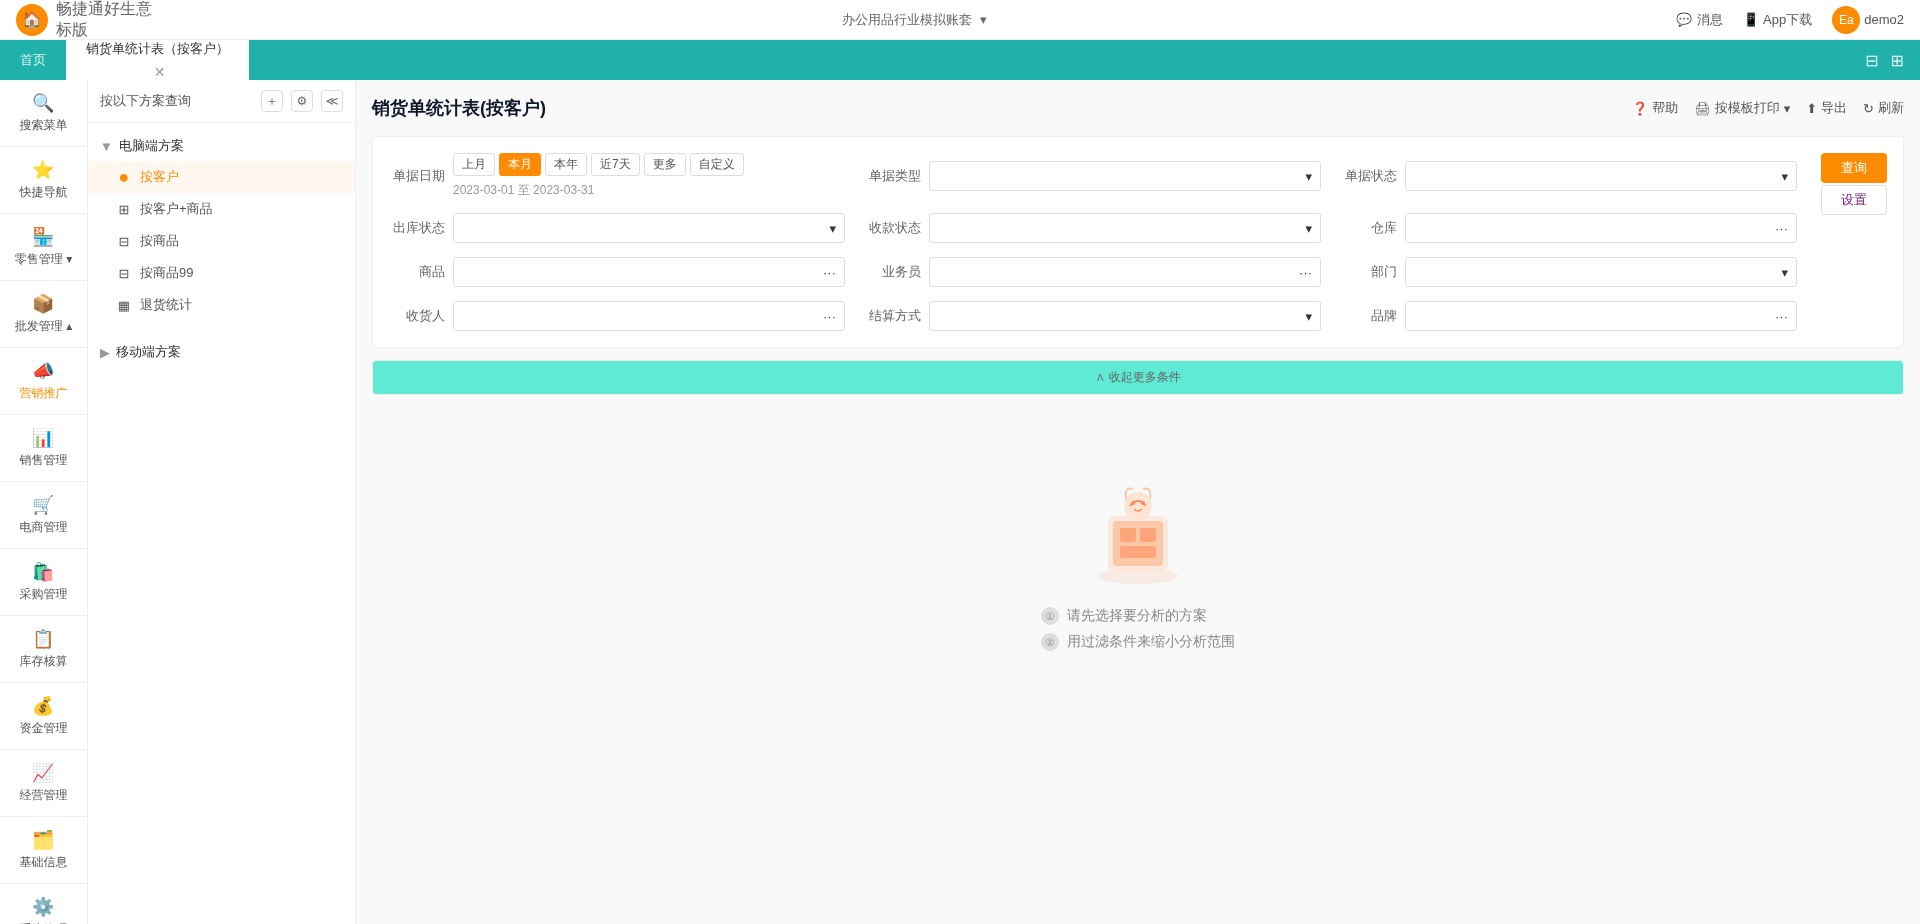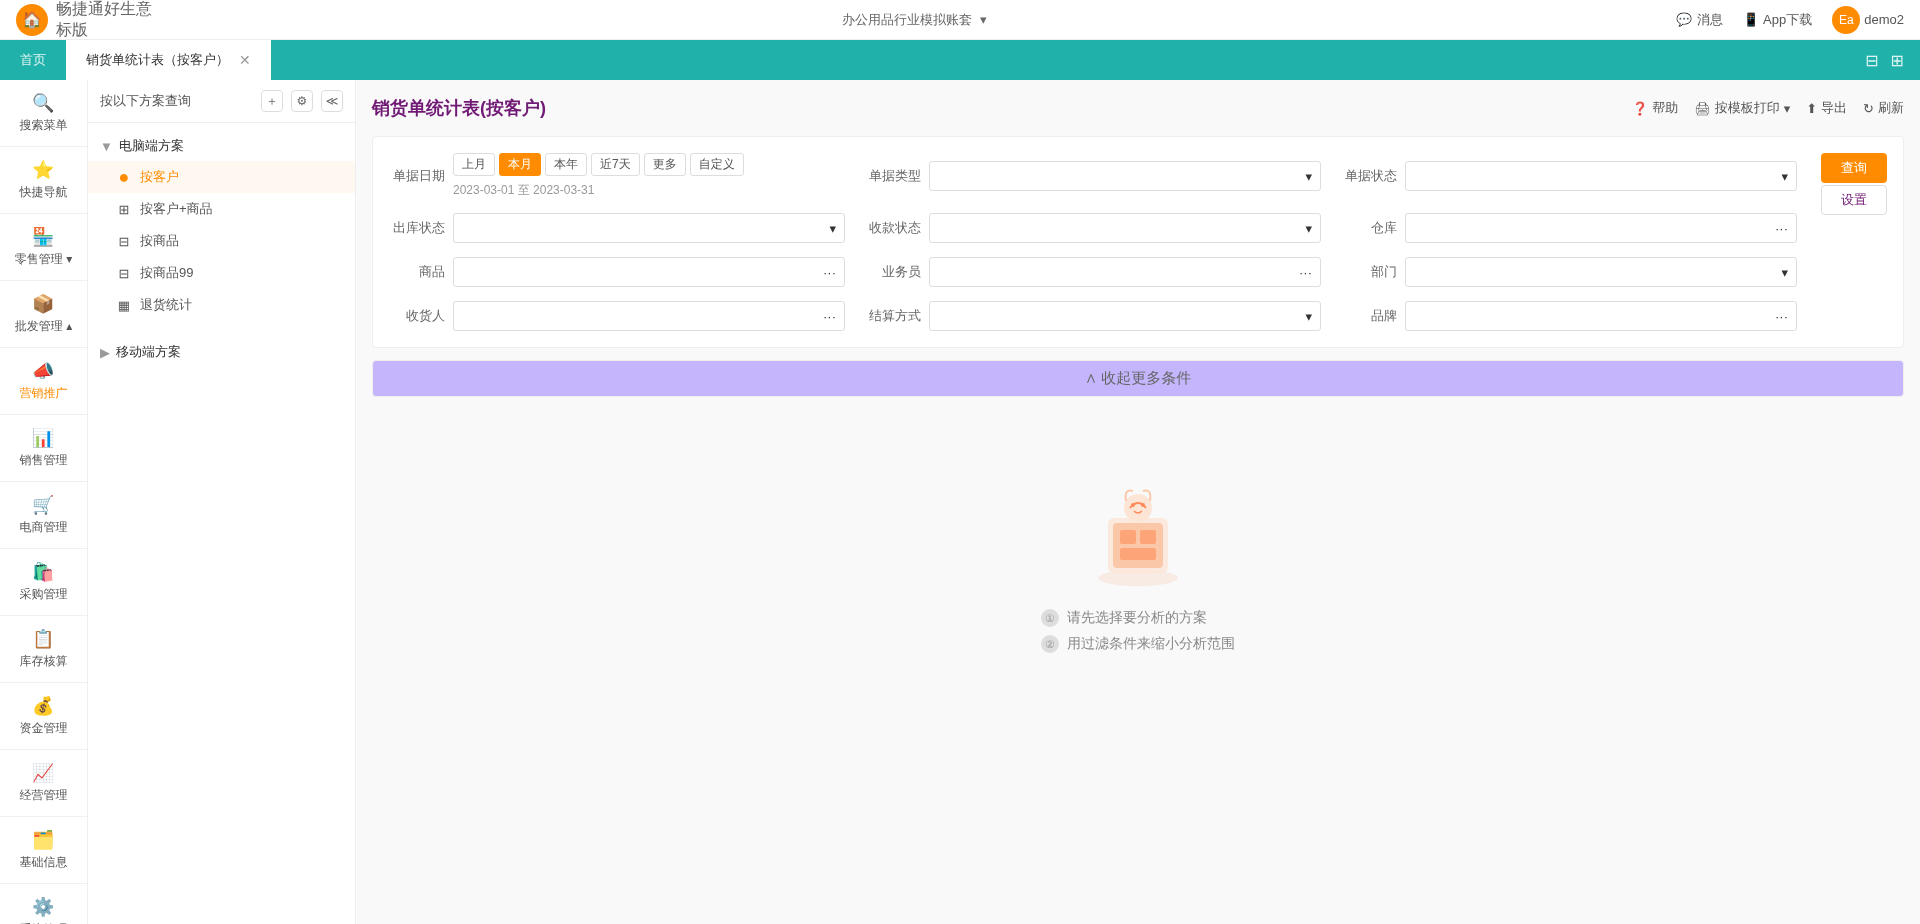--- a/index.html
+++ b/index.html
@@ -83,20 +83,21 @@
       align-items: center;
       padding: 0 20px;
       cursor: pointer;
       color: rgba(255,255,255,0.85);
       font-size: 13px;
       gap: 6px;
     }
     .tab-item.active {
       background: #fff;
       color: #333;
+      flex-direction: column;
     }
     .tab-close {
       font-size: 14px;
       color: #999;
       cursor: pointer;
       margin-left: 4px;
     }
     .tab-maximize {
       margin-left: auto;
       margin-right: 16px;
@@ -220,21 +221,21 @@
     
     .page-header {
       display: flex;
       align-items: center;
       justify-content: space-between;
       margin-bottom: 16px;
     }
     .page-title {
       font-size: 18px;
       font-weight: bold;
-      color: #701a75;
+      color: #0f172a;
     }
     .page-actions {
       display: flex;
       align-items: center;
       gap: 16px;
       font-size: 13px;
       color: #555;
     }
     .page-action-item {
       display: flex;
@@ -331,28 +332,28 @@
     .action-buttons {
       display: flex;
       flex-direction: column;
       gap: 2px;
       align-self: flex-start;
       margin-left: 8px;
     }
 
     
     .collapse-bar {
-      background: #c4b5fd;
+      background: #5eead4;
       border: 1px solid #eee;
       border-radius: 4px;
       text-align: center;
       padding: 8px;
       cursor: pointer;
       color: #666;
-      font-size: 15px;
+      font-size: 12px;
       margin-bottom: 16px;
     }
 
     
     .empty-state {
       display: flex;
       flex-direction: column;
       align-items: center;
       justify-content: center;
       padding: 60px 0;

